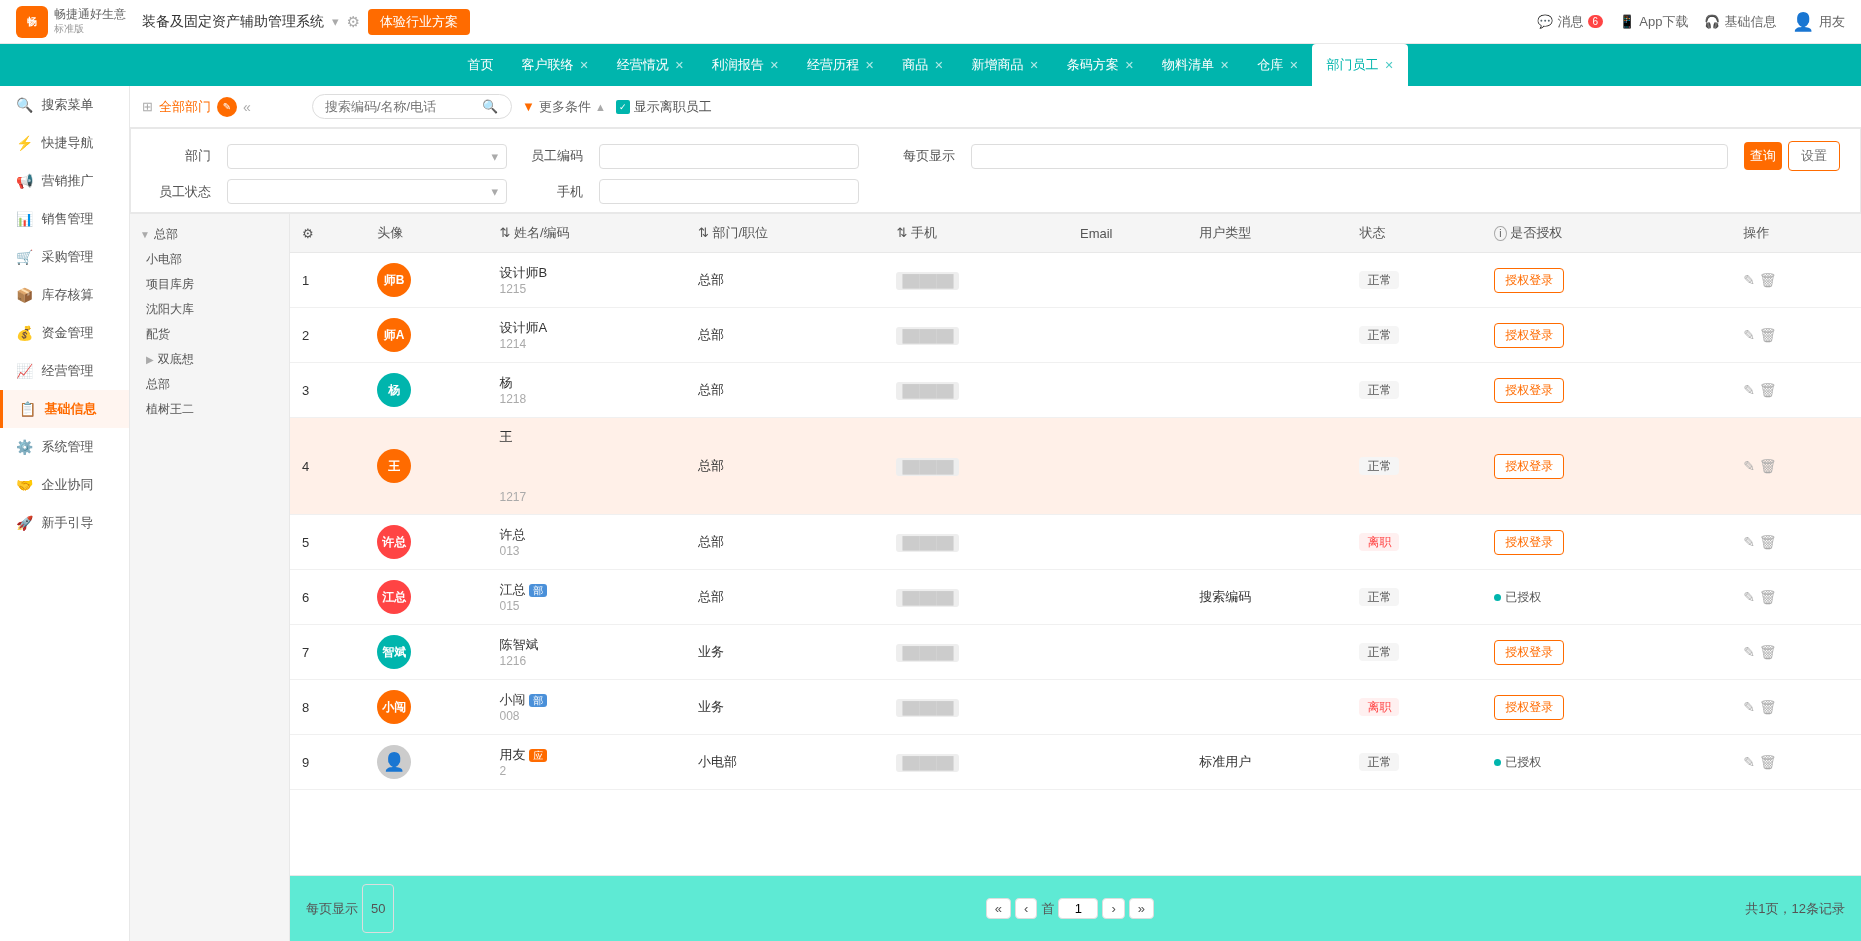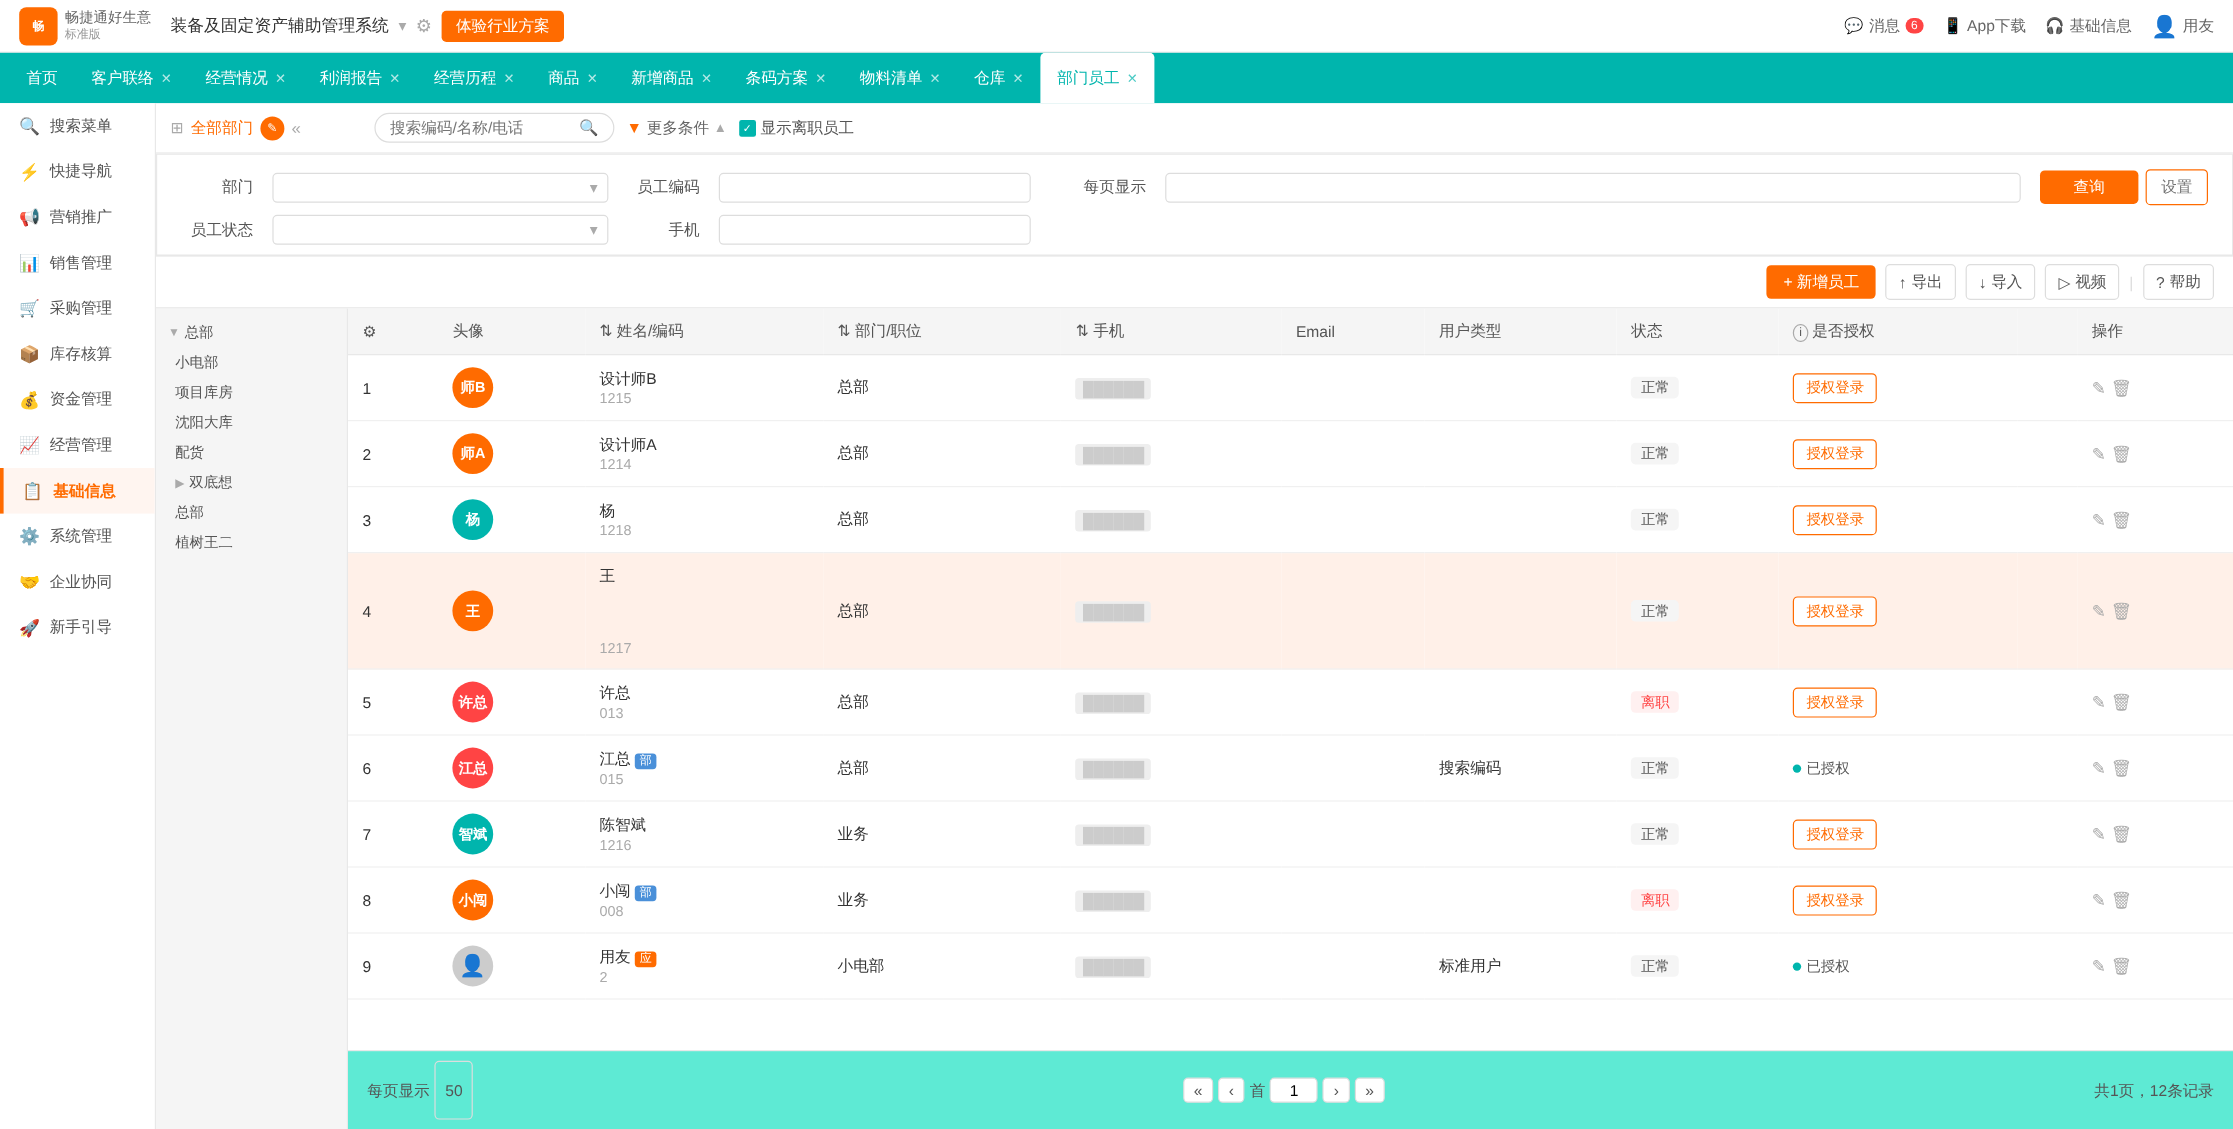--- a/index.html
+++ b/index.html
@@ -17,21 +17,21 @@
     .logo-text { font-size: 12px; color: #666; line-height: 1.3; }
     .logo-tag { font-size: 10px; color: #999; }
     .sys-title { font-size: 14px; color: #333; margin-left: 8px; }
     .top-bar-actions { display: flex; align-items: center; gap: 16px; }
     .action-btn { display: flex; align-items: center; gap: 4px; font-size: 13px; color: #666; cursor: pointer; }
     .badge { background: #ff4444; color: #fff; border-radius: 10px; font-size: 10px; padding: 1px 5px; }
     .try-btn { background: #ff6b00; color: #fff; border: none; border-radius: 4px; padding: 4px 12px; cursor: pointer; font-size: 13px; }
 
     
     .nav-tabs {
-      background: #00b5ad; display: flex; align-items: center; height: 42px; padding: 0 8px; overflow: hidden;
+      background: #00b5ad; display: flex; align-items: center; height: 42px; padding: 0 8px; overflow: hidden; justify-content: center;
     }
     .nav-tab {
       display: flex; align-items: center; padding: 0 14px; height: 42px;
       color: #fff; cursor: pointer; font-size: 13px; position: relative; white-space: nowrap;
     }
     .nav-tab.active { background: #fff; color: #00b5ad; border-radius: 4px 4px 0 0; }
     .nav-tab .close-x { margin-left: 6px; font-size: 11px; opacity: 0.7; }
 
     
     .main-layout { display: flex; height: calc(941px - 44px - 42px); }
@@ -53,21 +53,21 @@
     .filter-select {
       display: flex; align-items: center; justify-content: space-between;
       border: 1px solid #ddd; border-radius: 4px; padding: 4px 8px;
       background: #fff; width: 280px; cursor: pointer; font-size: 13px; color: #999;
     }
     .filter-input {
       border: 1px solid #ddd; border-radius: 4px; padding: 4px 8px;
       background: #fff; width: 280px; font-size: 13px; outline: none;
     }
     .filter-actions { display: flex; gap: 6px; align-items: center; }
-    .btn-query { background: #ff6b00; color: #fff; border: none; border-radius: 4px; padding: 5px 28px; cursor: pointer; font-size: 13px; }
+    .btn-query { background: #ff6b00; color: #fff; border: none; border-radius: 4px; padding: 5px 6px; cursor: pointer; font-size: 13px; }
     .btn-set { background: #fff; color: #737373; border: 1px solid #ff6b00; border-radius: 4px; padding: 5px 12px; cursor: pointer; font-size: 13px; }
     .btn-add { background: #ff6b00; color: #fff; border: none; border-radius: 4px; padding: 5px 14px; cursor: pointer; font-size: 13px; }
     .btn-outline { background: #fff; color: #555; border: 1px solid #ddd; border-radius: 4px; padding: 5px 10px; cursor: pointer; font-size: 13px; display: flex; align-items: center; gap: 4px; }
 
     
     .table-wrap { flex: 1; overflow-y: auto; background: #fff; }
     table { width: 100%; border-collapse: collapse; font-size: 13px; }
     thead tr { background: #f5f5f5; }
     th { padding: 10px 12px; text-align: left; color: #555; font-weight: normal; border-bottom: 1px solid #e8e8e8; white-space: nowrap; }
     td { padding: 10px 12px; border-bottom: 1px solid #f0f0f0; vertical-align: middle; }
@@ -310,40 +310,20 @@
         <span class="filter-label">员工状态</span>
         <div class="filter-select" style="min-width:260px;">
           <span style="color:#ccc;font-size:12px;"></span>
           <span style="color:#aaa;">▾</span>
         </div>
         <span class="filter-label">手机</span>
         <input class="filter-input" style="width: 260px;">
       </div>
     </div>
 
-    <div class="toolbar-row">
-      <button class="btn-add">+ 新增员工</button>
-      <button class="btn-outline">
-        <span>↑</span>
-        <span>导出</span>
-      </button>
-      <button class="btn-outline">
-        <span>↓</span>
-        <span>导入</span>
-      </button>
-      <button class="btn-outline">
-        <span>▷</span>
-        <span>视频</span>
-      </button>
-      <span style="color:#ddd;">|</span>
-      <button class="btn-outline">
-        <span>?</span>
-        <span>帮助</span>
-      </button>
-    </div>
 
     <div style="display:flex;flex:1;overflow:hidden;">
 
       <div class="dept-tree-panel">
         <div class="dept-node">
           <span class="arrow">▼</span>
           <span>总部</span>
         </div>
         <div class="dept-node level1">
           <span>小电部</span>

